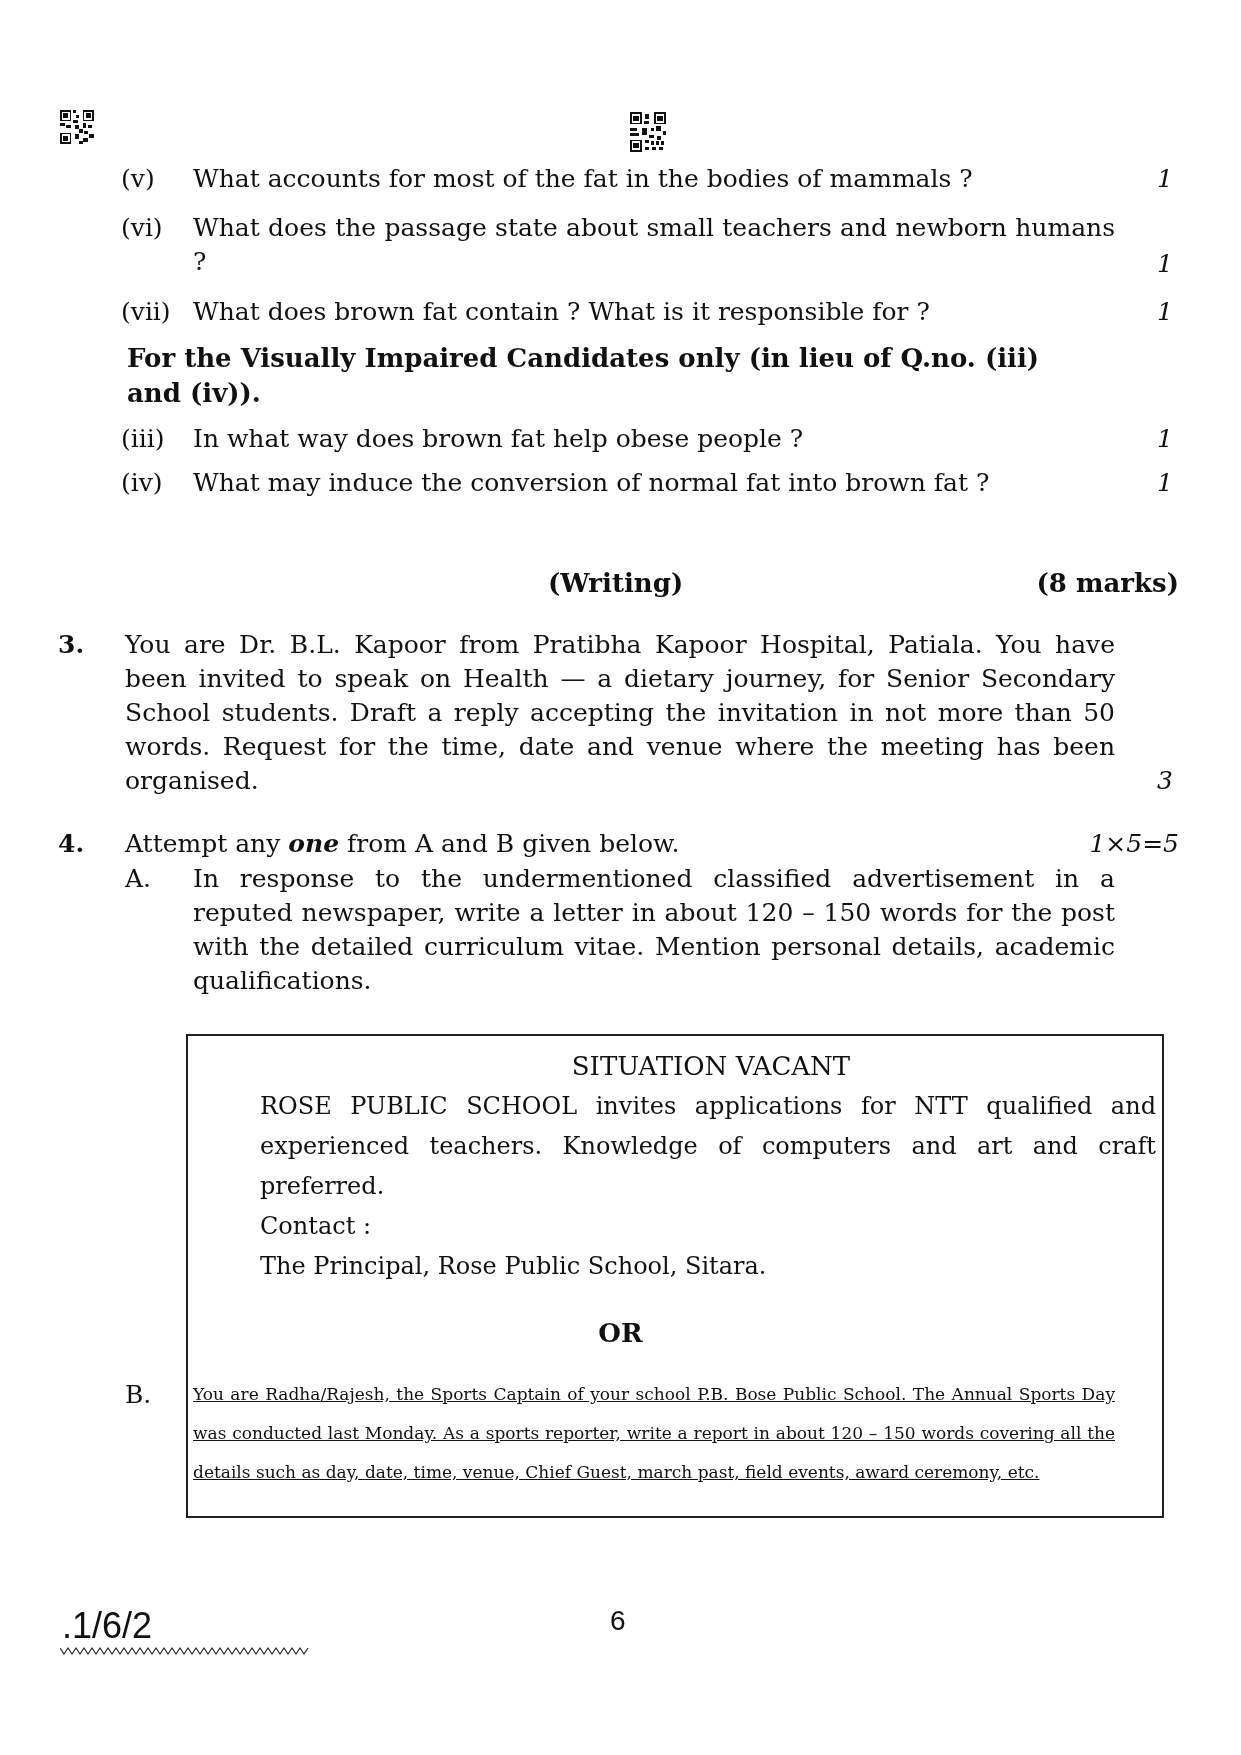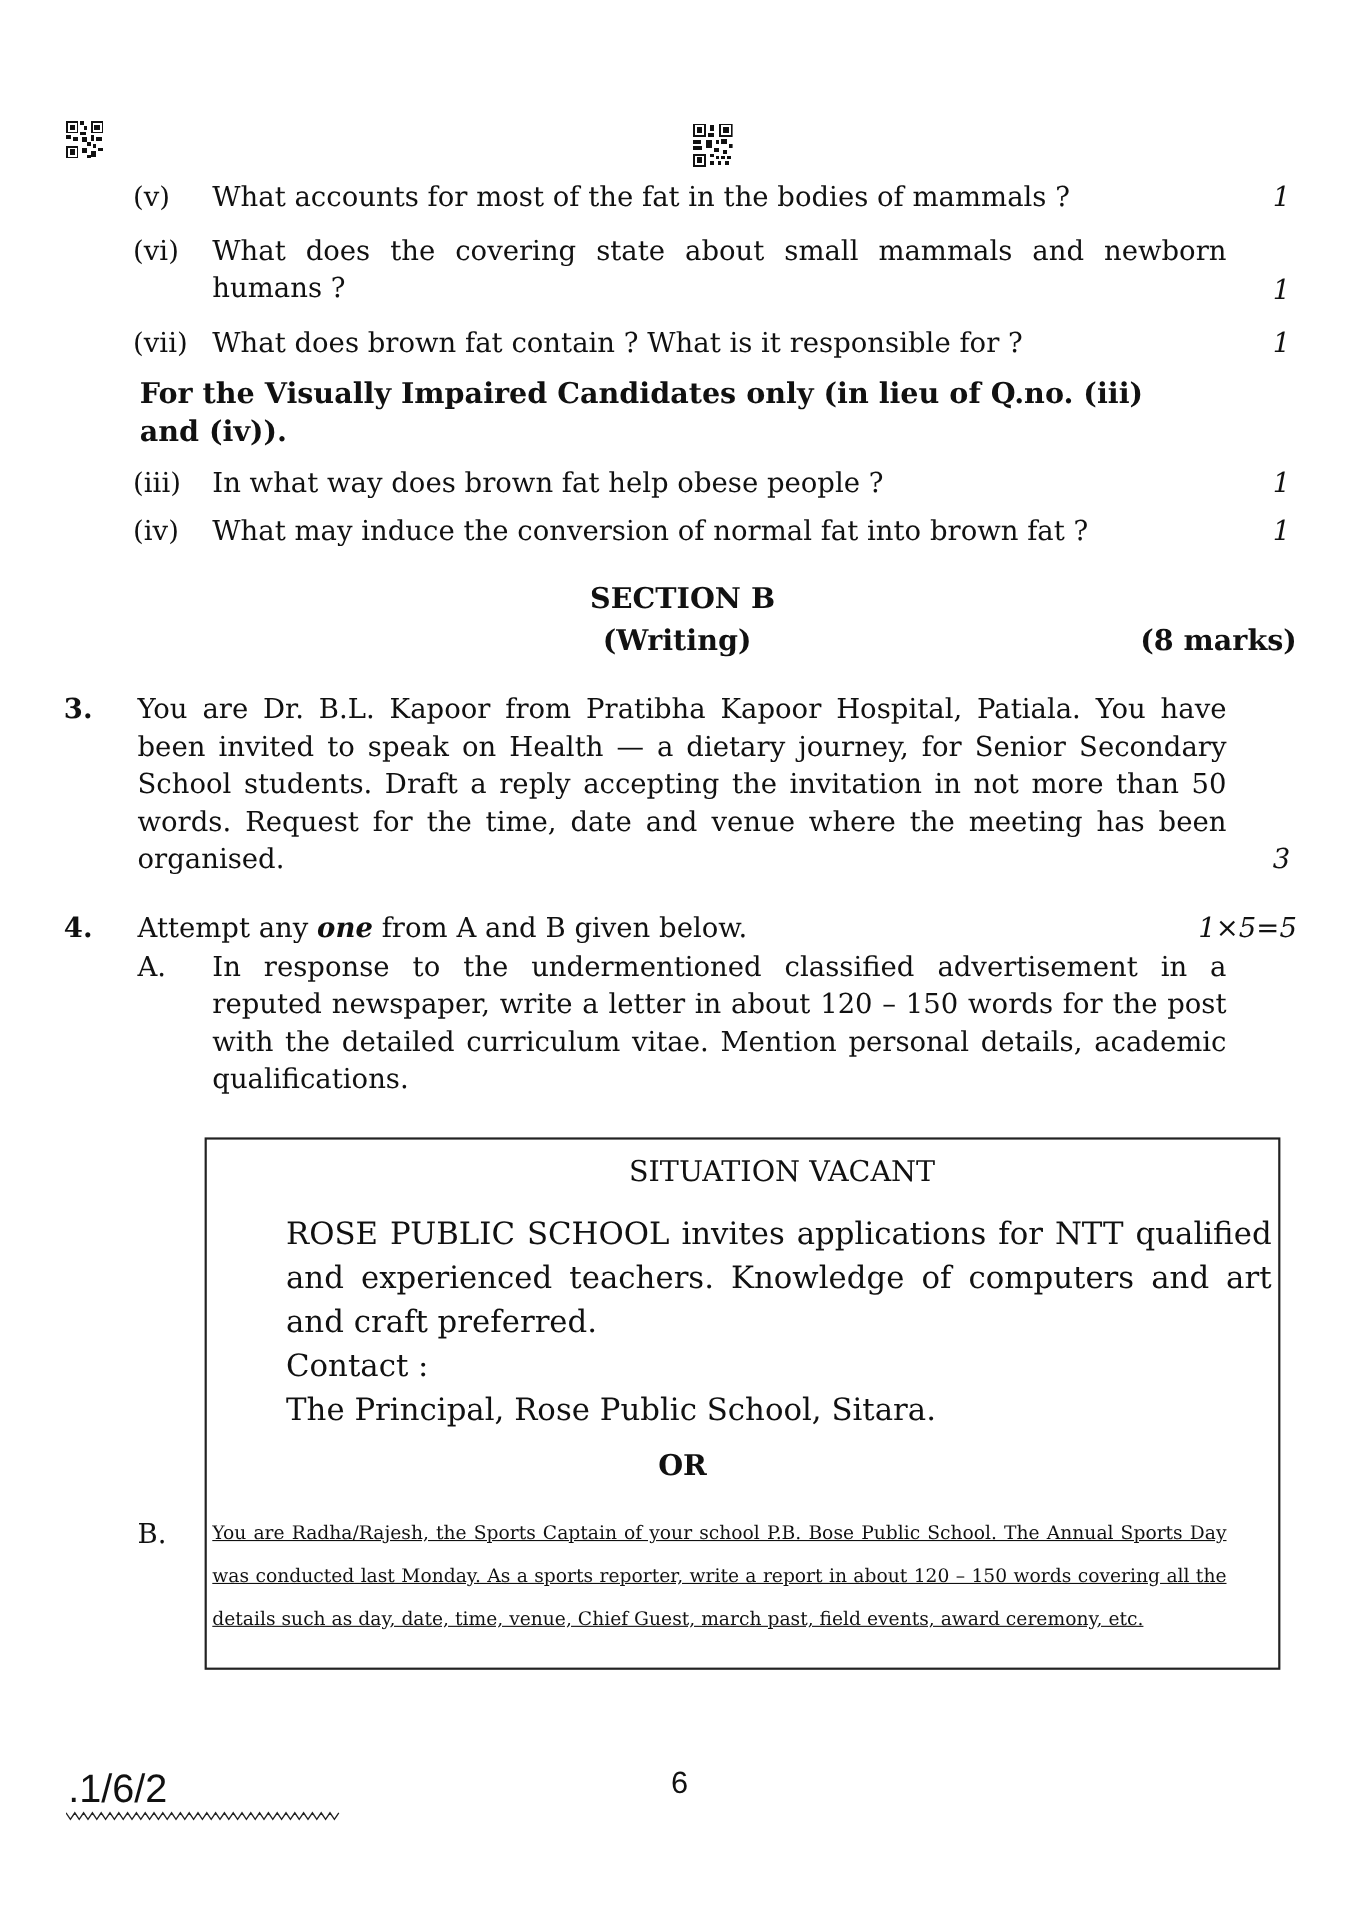--- a/index.html
+++ b/index.html
@@ -25,21 +25,21 @@
   .section-sub { position:absolute; left:548px; font-weight:bold; font-size:26px; }
   .section-marks { position:absolute; right:62px; font-weight:bold; font-size:26px;text-align:center; }
 
   .qnum { position:absolute; left:58px; font-weight:bold; }
   .qtext { position:absolute; left:125px; width:990px; }
 
   .ad-box { position:absolute; left:186px; top:1034px; width:978px; height:484px;
             border:2px solid #222; box-sizing:border-box; }
   .ad-title { position:absolute; left:16px; width:100%; top:10px; text-align:center;
               font-size:26px; line-height:40px; padding-left:40px; box-sizing:border-box; }
-  .ad-body { position:absolute; left:72px; top:66px; width:896px; font-size:28px; line-height:40px; }
+  .ad-body { position:absolute; left:72px; top:50px; width:896px; font-size:24px; line-height:40px; }
   .ad-body p { margin:0; }
 
   .or { position:absolute; left:0; width:1241px; text-align:center; font-weight:bold;
         font-size:26px; top:1318px; }
 
   .footer-code { position:absolute; left:62px; top:1605px; font-family:"Liberation Sans",sans-serif;
                  font-size:36px; }
   .footer-page { position:absolute; left:610px; top:1605px; font-family:"Liberation Sans",sans-serif;
                  font-size:28px; }
   .zigzag { position:absolute; left:60px; top:1644px; width:250px; height:12px; }
@@ -108,21 +108,21 @@
   </div>
 
   <div class="row" style="top:162px;">
     <span class="sub-label">(v)</span>
     <span class="sub-text">What accounts for most of the fat in the bodies of mammals ?</span>
     <span class="marks">1</span>
   </div>
 
   <div class="row" style="top:211px;">
     <span class="sub-label">(vi)</span>
-    <span class="sub-text justify" style="width:922px;">What does the covering state about small mammals and newborn humans ?</span>
+    <span class="sub-text justify" style="width:922px;">What does the passage state about small teachers and newborn humans ?</span>
     <span class="marks" style="top:36px;">1</span>
   </div>
 
   <div class="row" style="top:295px;">
     <span class="sub-label">(vii)</span>
     <span class="sub-text">What does brown fat contain ? What is it responsible for ?</span>
     <span class="marks">1</span>
   </div>
 
   <div class="bold-note" style="top:341px;">For the Visually Impaired Candidates only (in lieu of Q.no. (iii) and (iv)).</div>
@@ -132,21 +132,20 @@
     <span class="sub-text">In what way does brown fat help obese people ?</span>
     <span class="marks">1</span>
   </div>
 
   <div class="row" style="top:466px;">
     <span class="sub-label">(iv)</span>
     <span class="sub-text">What may induce the conversion of normal fat into brown fat ?</span>
     <span class="marks">1</span>
   </div>
 
-  <div class="section-title" style="top:530px;">SECTION B</div>
   <div class="section-sub" style="top:568px;">(Writing)</div>
   <div class="section-marks" style="top:568px;">(8 marks)</div>
 
   <div class="row" style="top:628px;">
     <span class="qnum">3.</span>
     <span class="qtext justify" style="width:990px;">You are Dr. B.L. Kapoor from Pratibha Kapoor Hospital, Patiala. You have been invited to speak on Health — a dietary journey, for Senior Secondary School students. Draft a reply accepting the invitation in not more than 50 words. Request for the time, date and venue where the meeting has been organised.</span>
     <span class="marks" style="top:136px;">3</span>
   </div>
 
   <div class="row" style="top:827px;">

